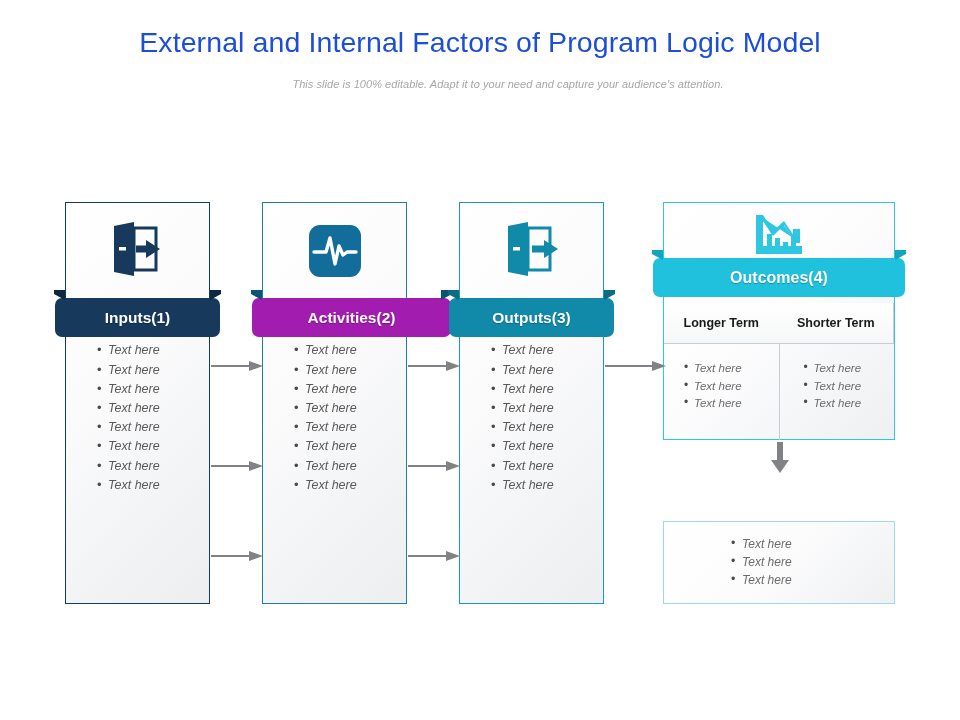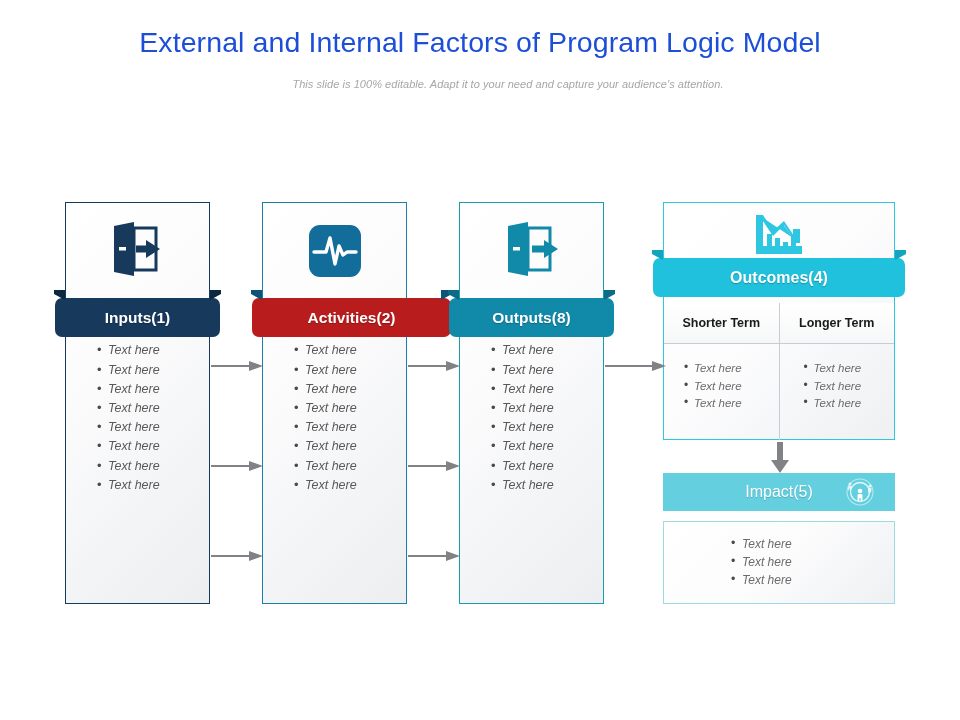--- a/index.html
+++ b/index.html
@@ -39,21 +39,21 @@
     z-index:5;
   }
   .ribbon .tail-l,.ribbon .tail-r{
     position:absolute;top:-8px;width:11px;height:10px;z-index:-1;
   }
   .ribbon .tail-l{left:-1px;}
   .ribbon .tail-r{right:-1px;}
 
   .ribbon.r1{left:55px;top:298px;width:165px;background:#16395c;}
   .ribbon.r1 .tail-l,.ribbon.r1 .tail-r{background:#0d2butt;}
-  .ribbon.r2{left:252px;top:298px;width:199px;background:#b91c1c;}
+  .ribbon.r2{left:252px;top:298px;width:199px;background:#a21caf;}
   .ribbon.r3{left:449px;top:298px;width:165px;background:#1189a8;}
 
   .tailclr1{background:#0c2742;clip-path:polygon(0 0,100% 0,100% 100%,0 40%);}
   .tailclr1b{background:#0c2742;clip-path:polygon(0 0,100% 0,100% 40%,0 100%);}
   .tailclr2{background:#0b5477;clip-path:polygon(0 0,100% 0,100% 100%,0 40%);}
   .tailclr2b{background:#0b5477;clip-path:polygon(0 0,100% 0,100% 40%,0 100%);}
   .tailclr3{background:#0b6c85;clip-path:polygon(0 0,100% 0,100% 100%,0 40%);}
   .tailclr3b{background:#0b6c85;clip-path:polygon(0 0,100% 0,100% 40%,0 100%);}
   .tailclr4{background:#12a5bd;clip-path:polygon(0 0,100% 0,100% 100%,0 40%);}
   .tailclr4b{background:#12a5bd;clip-path:polygon(0 0,100% 0,100% 40%,0 100%);}
@@ -228,21 +228,21 @@
       <li>Text here</li>
       <li>Text here</li>
       <li>Text here</li>
       <li>Text here</li>
       <li>Text here</li>
     </ul>
   </div>
   <div class="ribbon r3">
     <span class="tail-l tailclr3"></span>
     <span class="tail-r tailclr3b"></span>
-    <span>Outputs(8)</span>
+    <span>Outputs(3)</span>
   </div>
 
   <div class="outcomes-box"></div>
   <div class="outcomes-icon">
     <svg width="52" height="46" viewBox="0 0 52 46">
       <path d="M3 3 L3 40 L49 40 L49 34 L10 34 L10 3 Z" fill="#2ec6e0"></path>
       <path d="M7 4 L19 22 L30 12 L40 26 L40 17 L47 17 L47 31 L38 31 L40 26" fill="#2ec6e0"></path>
       <path d="M6 3 L20 24 L31 13 L41 28 L47 28 L47 18 L41 24 L31 9 L20 19 L10 3 Z" fill="#2ec6e0"></path>
       <rect x="14" y="22" width="5" height="16" fill="#2ec6e0"></rect>
       <rect x="22" y="26" width="5" height="12" fill="#2ec6e0"></rect>
@@ -252,56 +252,41 @@
     </svg>
   </div>
   <div class="ribbon r4">
     <span class="tail-l tailclr4"></span>
     <span class="tail-r tailclr4b"></span>
     <span>Outcomes(4)</span>
   </div>
 
   <div class="otable">
     <div class="orow">
+      <div class="othead">Longer Term</div>
       <div class="othead left">Shorter Term</div>
-      <div class="othead">Longer Term</div>
     </div>
     <div class="orow">
       <div class="otcell">
         <ul>
           <li>Text here</li>
           <li>Text here</li>
           <li>Text here</li>
         </ul>
       </div>
       <div class="otcell right">
         <ul>
           <li>Text here</li>
           <li>Text here</li>
           <li>Text here</li>
         </ul>
       </div>
     </div>
   </div>
 
-  <div class="impact-bar">
-    <span>Impact(5)</span>
-    <span class="impact-icon">
-      <svg width="30" height="30" viewBox="0 0 30 30">
-        <circle cx="15" cy="15" r="13" fill="none" stroke="#ffffff" stroke-width="1.1" opacity=".55"></circle>
-        <circle cx="15" cy="15" r="9.5" fill="none" stroke="#ffffff" stroke-width="1.3" opacity=".85"></circle>
-        <circle cx="15" cy="14" r="2.3" fill="#ffffff"></circle>
-        <path d="M12.5 17.8 q2.5 -2 5 0 L17.4 24 h-1.6 l-.3 -3 h-1 l-.3 3 h-1.6 Z" fill="#ffffff"></path>
-        <circle cx="5" cy="7" r="1.5" fill="#ffffff" opacity=".8"></circle>
-        <path d="M3.3 9.4 q1.7 -1.4 3.4 0 L6 13.5 h-1 l-.2 -2 h-.6 l-.2 2 h-1 Z" fill="#ffffff" opacity=".8"></path>
-        <circle cx="25" cy="9" r="1.5" fill="#ffffff" opacity=".8"></circle>
-        <path d="M23.3 11.4 q1.7 -1.4 3.4 0 L26 15.5 h-1 l-.2 -2 h-.6 l-.2 2 h-1 Z" fill="#ffffff" opacity=".8"></path>
-      </svg>
-    </span>
-  </div>
   <div class="impact-box">
     <ul>
       <li>Text here</li>
       <li>Text here</li>
       <li>Text here</li>
     </ul>
   </div>
 
   <div class="arrow" style="left:211px;top:359px;width:53px;">
     <svg width="53" height="14" viewBox="0 0 53 14">

